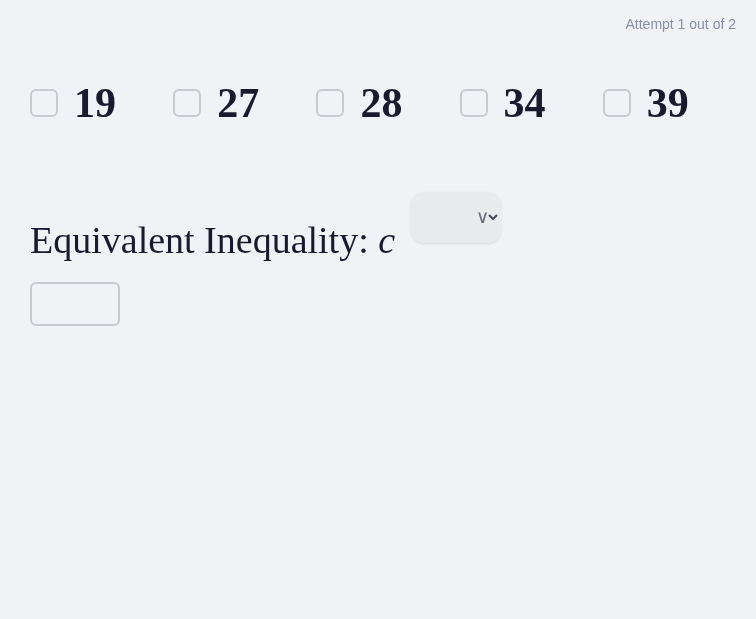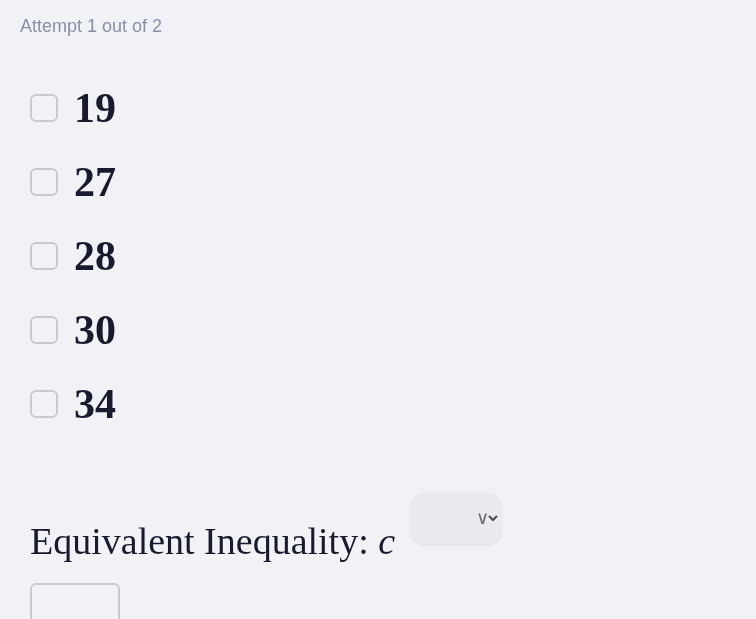--- a/index.html
+++ b/index.html
@@ -11,29 +11,30 @@
     body {
       background-color: #f0f2f5;
       font-family: Georgia, 'Times New Roman', serif;
       width: 756px;
       min-height: 619px;
       padding: 16px 20px;
     }
 
     .attempt-label {
       color: #8a8fa8;
-      font-size: 18px;
+      font-size: 14px;
       font-family: Arial, Helvetica, sans-serif;
       margin-bottom: 50px;
       font-style: normal;
+      text-align: right;
     }
 
     .options-grid {
       display: grid;
-      grid-template-columns: repeat(1, 1fr);
+      grid-template-columns: repeat(5, 1fr);
       gap: 32px 20px;
       margin-bottom: 48px;
       padding: 0 10px;
     }
 
     .option-item {
       display: flex;
       align-items: center;
       gap: 16px;
       cursor: pointer;
@@ -130,28 +131,28 @@
   </label>
   <label class="option-item">
     <input type="checkbox" class="option-checkbox" style="">
     <span class="option-label">27</span>
   </label>
 
   <label class="option-item">
     <input type="checkbox" class="option-checkbox" style="">
     <span class="option-label">28</span>
   </label>
-  <label class="option-item">
-    <input type="checkbox" class="option-checkbox" style="">
-    <span class="option-label">30</span>
-  </label>
 
   <label class="option-item">
     <input type="checkbox" class="option-checkbox" style="">
     <span class="option-label">34</span>
+  </label>
+  <label class="option-item">
+    <input type="checkbox" class="option-checkbox" style="">
+    <span class="option-label">39</span>
   </label>
 </div>
 
 <div class="inequality-row">
   <span class="inequality-text">
     Equivalent Inequality: <em>c</em>
   </span>
   <div class="dropdown-wrapper">
     <select class="dropdown-styled">
       <option value=""></option>

